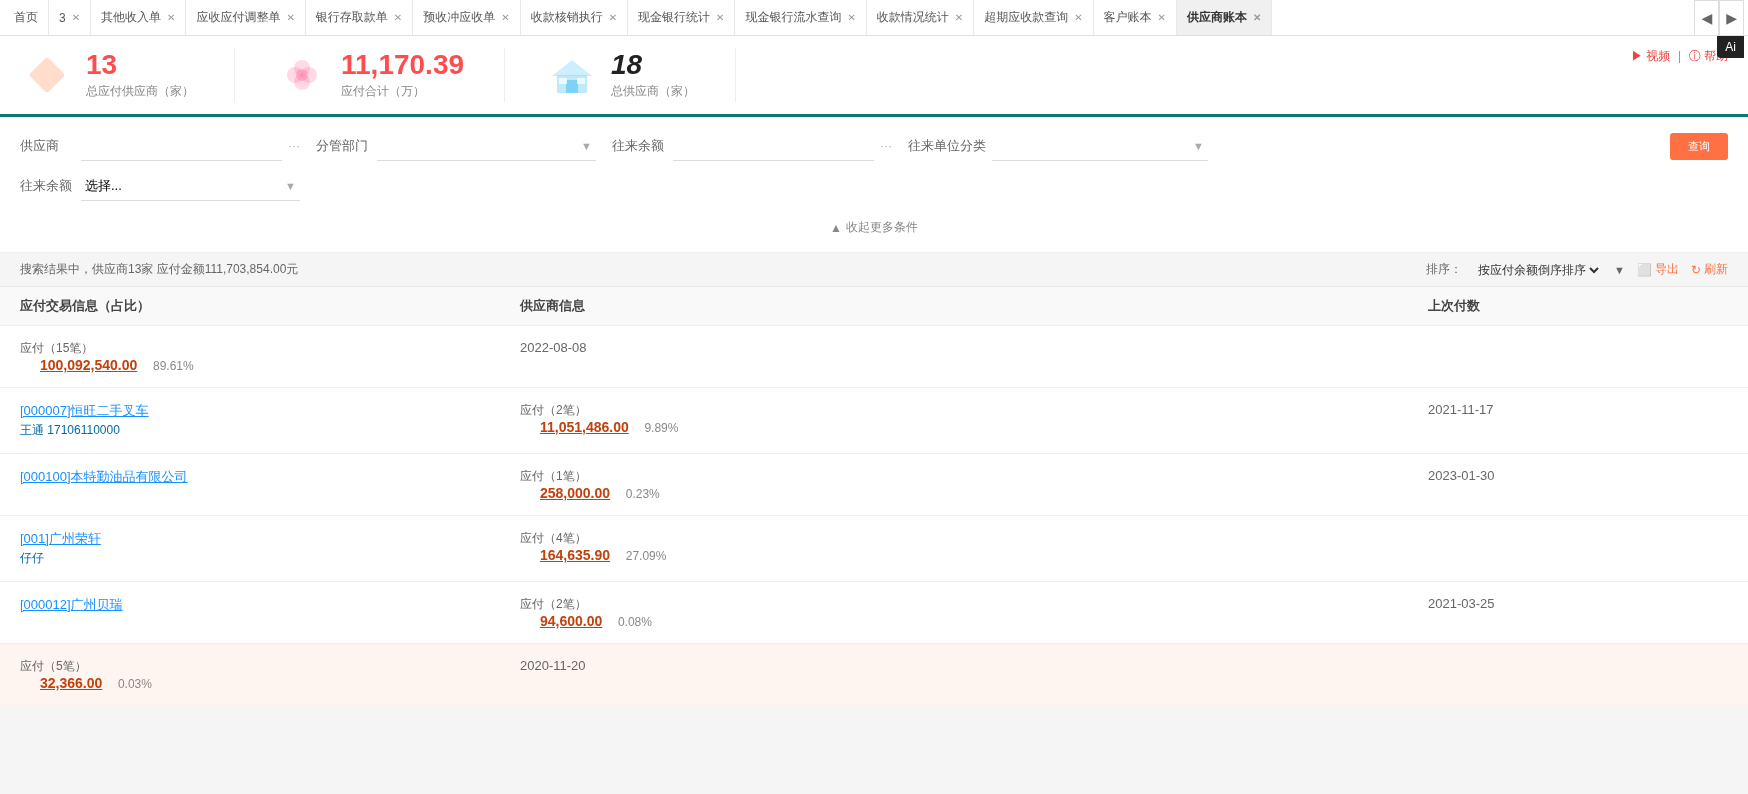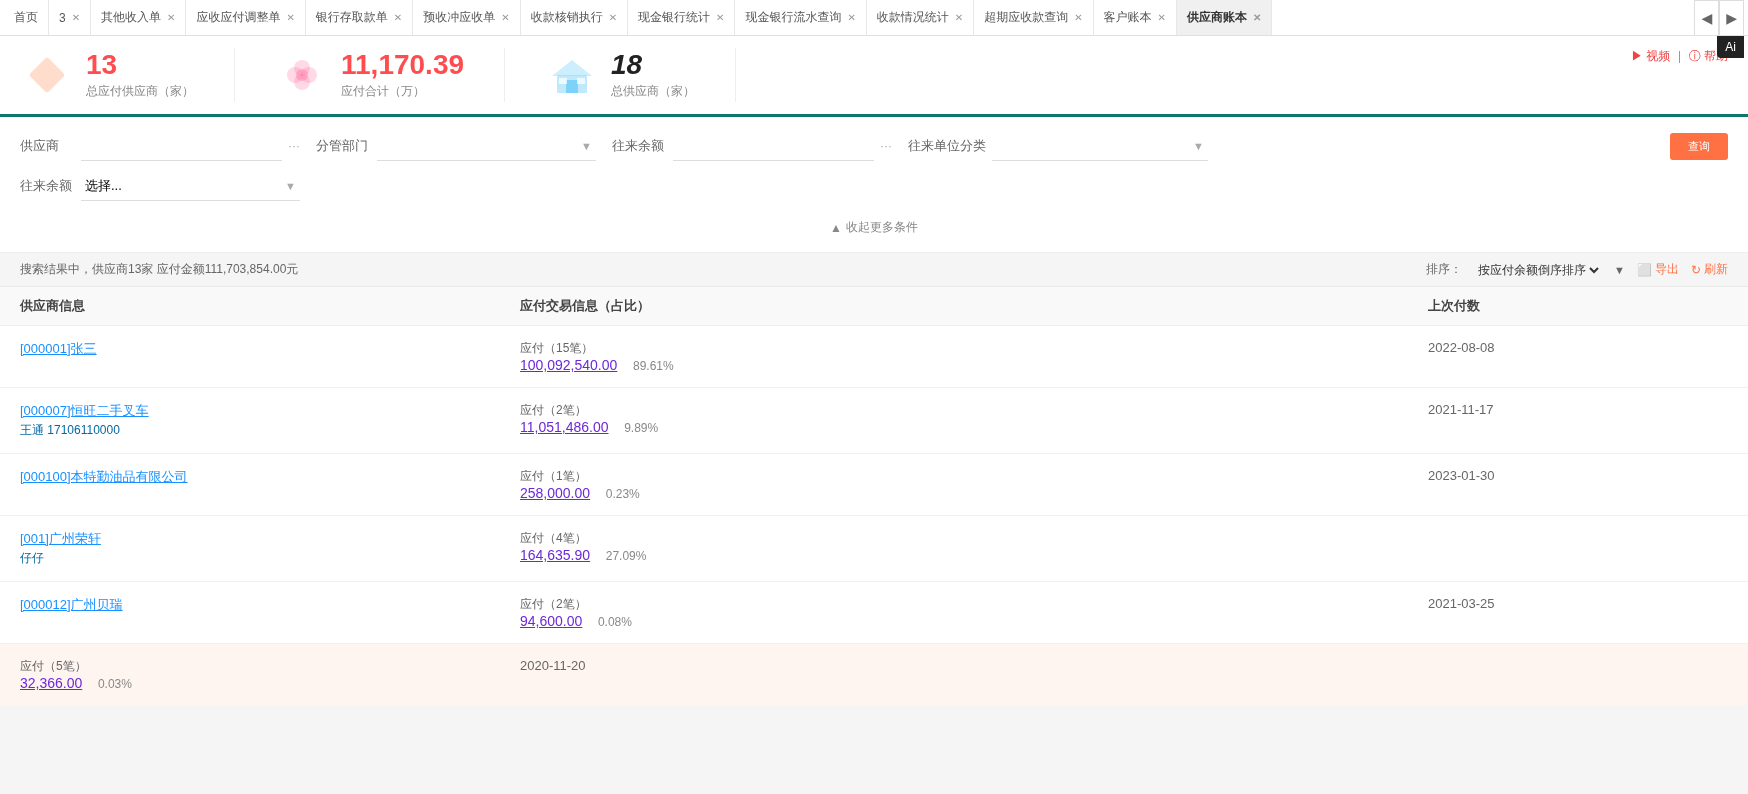--- a/index.html
+++ b/index.html
@@ -253,25 +253,26 @@
     .supplier-contact {
       color: #0369a1;
       font-size: 12px;
       margin-top: 2px;
     }
     .transaction-label {
       color: #666;
       font-size: 12px;
     }
     .transaction-amount {
-      color: #6d28d9;
+      color: #c2410c;
       font-size: 14px;
-      font-weight: normal;
+      font-weight: bold;
       text-decoration: underline;
       cursor: pointer;
+      margin-left: 20px;
     }
     .transaction-percent {
       color: #888;
       font-size: 12px;
       margin-left: 12px;
     }
     .last-payment {
       color: #666;
       font-size: 13px;
     }
@@ -467,29 +468,26 @@
     </div>
     <div class="action-btn">
       <span>↻</span>
       <span>刷新</span>
     </div>
   </div>
 </div>
 
 <div class="table-container">
   <div class="table-header">
+    <span>应付交易信息（占比）</span>
     <span>供应商信息</span>
-    <span>应付交易信息（占比）</span>
     <span>上次付数</span>
   </div>
 
   <div class="table-row">
-    <div>
-      <a class="supplier-name">[000001]张三</a>
-    </div>
     <div>
       <div class="transaction-label">应付（15笔）</div>
       <div>
         <a class="transaction-amount">100,092,540.00</a>
         <span class="transaction-percent">89.61%</span>
       </div>
     </div>
     <div class="last-payment">2022-08-08</div>
   </div>
 

